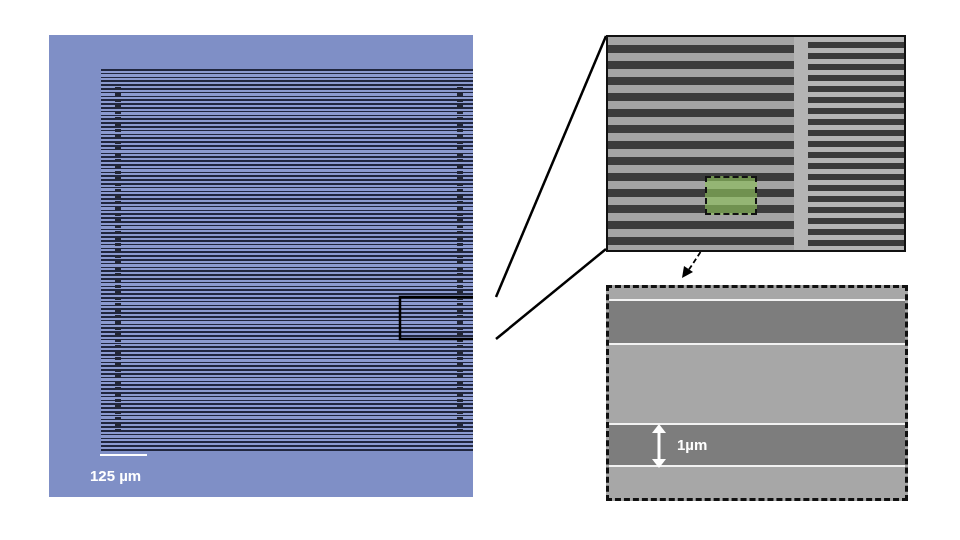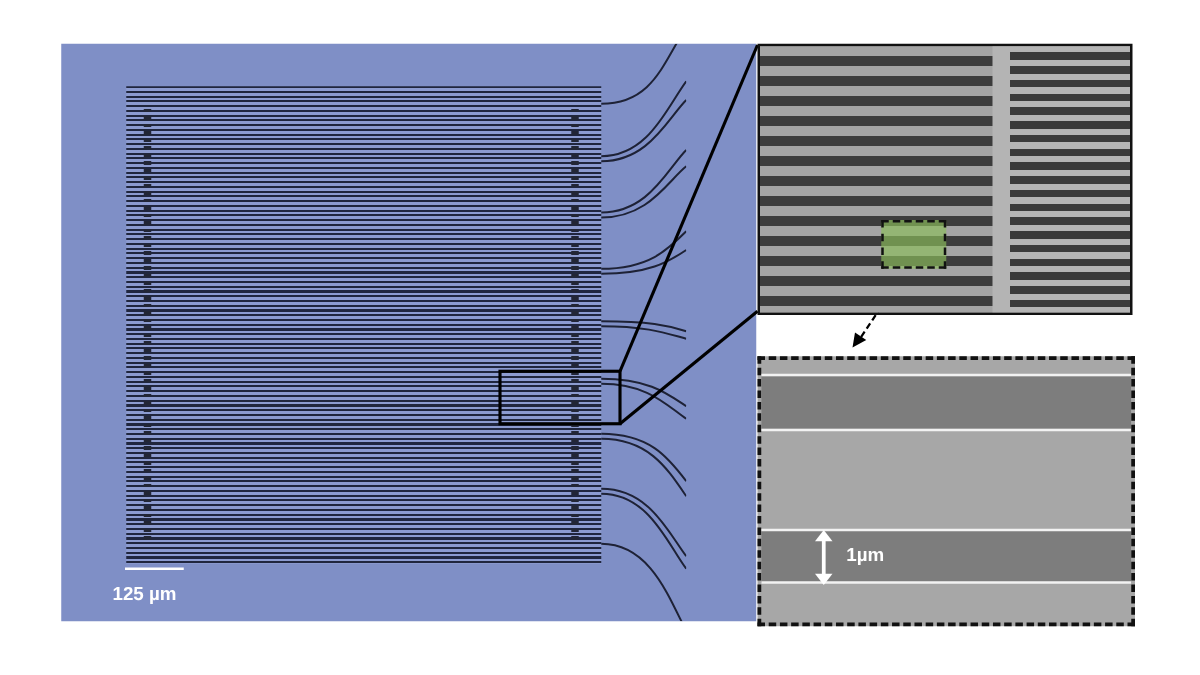--- a/index.html
+++ b/index.html
@@ -1,19 +1,19 @@
 <!DOCTYPE html>
 <html><head>
 <meta charset="utf-8">
 <style>
   html, body { margin:0; padding:0; }
   body { width:960px; height:540px; background:#ffffff; position:relative; overflow:hidden;
          font-family:"Liberation Sans", sans-serif; }
   .abs { position:absolute; }
-  #optical { left:49px; top:35px; width:556px; height:462px; background:#7f8fc6; overflow:hidden; }
+  #optical { left:49px; top:35px; width:424px; height:462px; background:#7f8fc6; overflow:hidden; }
   #grating { left:52px; top:34px; width:380px; height:382px;
     background: repeating-linear-gradient(180deg, #20263e 0px, #20263e 1.6px, #8c9bd0 1.6px, #8c9bd0 3.8px); }
   .bus { width:6px; background: repeating-linear-gradient(180deg, #222636 0 3px, transparent 3px 6px); }
   .sbar { background:#ffffff; height:2px; }
   .sbtext { color:#ffffff; font-weight:bold; font-size:15px; }
   #sem-top { left:606px; top:35px; width:296px; height:213px; border:2px solid #111;
     background: repeating-linear-gradient(180deg, #a4a4a4 0 8px, #3c3c3c 8px 16px); overflow:hidden; }
   #sem-top .col { position:absolute; left:186px; top:0; width:14px; height:100%; background:#b4b4b4; }
   #sem-top .right { position:absolute; left:200px; top:0; width:96px; height:100%;
     background: repeating-linear-gradient(180deg, #b4b4b4 0 5px, #3a3a3a 5px 11px); }

